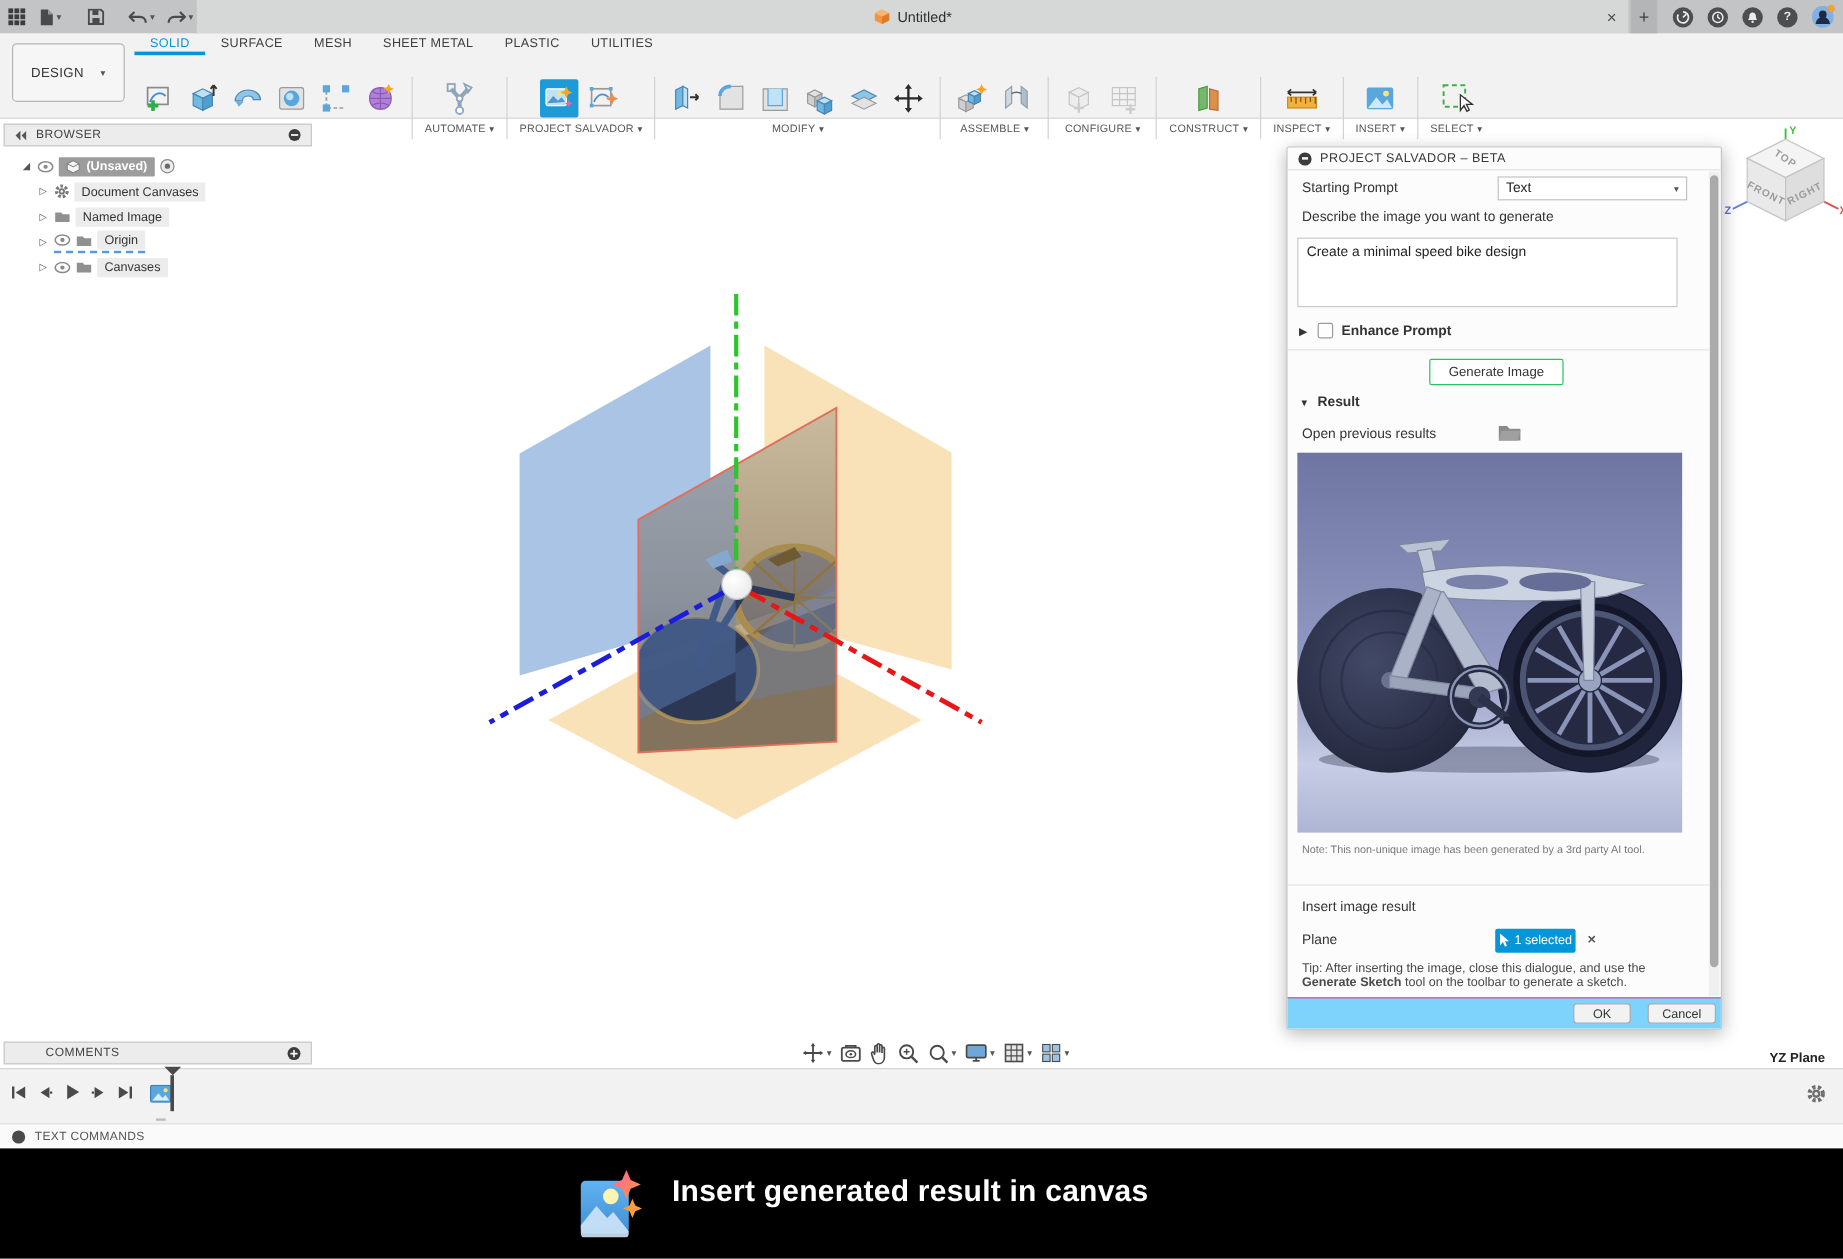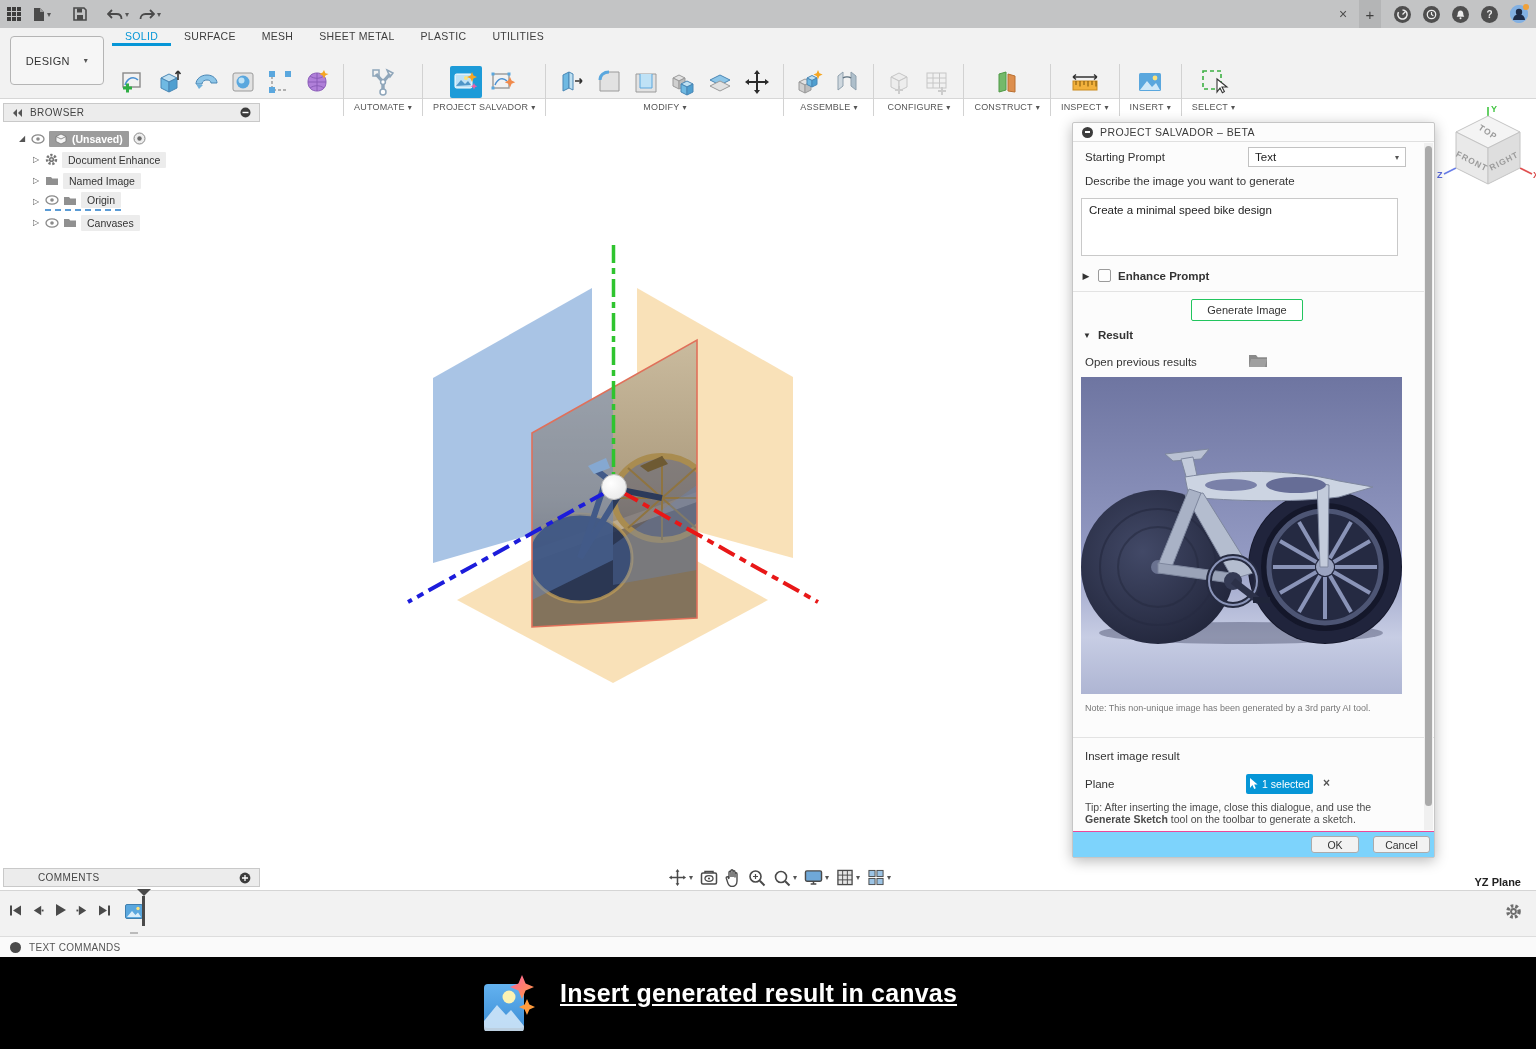--- a/index.html
+++ b/index.html
@@ -82,26 +82,34 @@
   .playhead { position:absolute; left:142px; top:5px; width:3px; height:30px; background:#4a4a4a; }
   .playhead::before { content:""; position:absolute; left:-5px; top:-7px; border:7px solid transparent; border-top-color:#4a4a4a; }
   .tl-tick { position:absolute; left:130px; top:41px; width:8px; height:2px; background:#bbb; }
   .gear-btn { position:absolute; right:14px; top:12px; }
   .statusbar { left:0; top:936px; width:1536px; height:21px; background:#fafafa; border-top:1px solid #ddd; display:flex; align-items:center; gap:8px; padding:0 10px; font-size:10px; color:#555; letter-spacing:.3px; }
   .dark-circ { width:11px; height:11px; border-radius:50%; background:#4a4a4a; }
 
   
   .banner { left:0; top:957px; width:1536px; height:92px; background:#000; display:flex; align-items:center; }
   .banner-icon { position:absolute; left:481px; top:18px; }
-  .banner-text { position:absolute; left:560px; top:0; height:72px; display:flex; align-items:center; font-size:25px; font-weight:bold; color:#fff; letter-spacing:.2px;text-decoration:underline; }
+  .banner-text { position:absolute; left:560px; top:0; height:72px; display:flex; align-items:center; font-size:25px; font-weight:bold; color:#fff; letter-spacing:.2px; }
 </style>
 </head>
 <body>
 
 <div class="abs titlebar">
+  <div class="doc-tab">
+    <svg width="14" height="14" viewBox="0 0 14 14">
+        <polygon points="7,1 13,4 13,10 7,13 1,10 1,4" fill="#f2953f"></polygon>
+        <polygon points="7,1 13,4 7,7 1,4" fill="#f8b470"></polygon>
+        <polygon points="7,7 13,4 13,10 7,13" fill="#e07b28"></polygon>
+      </svg>
+    <span class="ttl">Untitled*</span>
+  </div>
   <div class="qat">
     <svg class="qbtn" width="16" height="16" viewBox="0 0 16 16">
         <g fill="#3d3d3d">
           <rect x="1" y="1" width="4" height="4"></rect>
           <rect x="6" y="1" width="4" height="4"></rect>
           <rect x="11" y="1" width="4" height="4"></rect>
           <rect x="1" y="6" width="4" height="4"></rect>
           <rect x="6" y="6" width="4" height="4"></rect>
           <rect x="11" y="6" width="4" height="4"></rect>
           <rect x="1" y="11" width="4" height="4"></rect>
@@ -549,21 +557,21 @@
         </svg>
     </div>
     <div style="padding-left:14px">
       <div class="trow">
         <span class="caret">▷</span>
         <svg width="13" height="13" viewBox="0 0 13 13">
             <circle cx="6.5" cy="6.5" r="4.4" fill="none" stroke="#767676" stroke-width="2.6" stroke-dasharray="2.2 1.6"></circle>
             <circle cx="6.5" cy="6.5" r="2.6" fill="#767676"></circle>
             <circle cx="6.5" cy="6.5" r="1.1" fill="#ececec"></circle>
           </svg>
-        <span class="pill">Document Enhance</span>
+        <span class="pill">Document Canvases</span>
       </div>
       <div class="trow">
         <span class="caret">▷</span>
         <svg width="14" height="11" viewBox="0 0 14 11">
             <path d="M1 2h5l1.3 1.6H13V10H1z" fill="#909090"></path>
           </svg>
         <span class="pill">Named Image</span>
       </div>
       <div class="trow">
         <span class="caret">▷</span>

